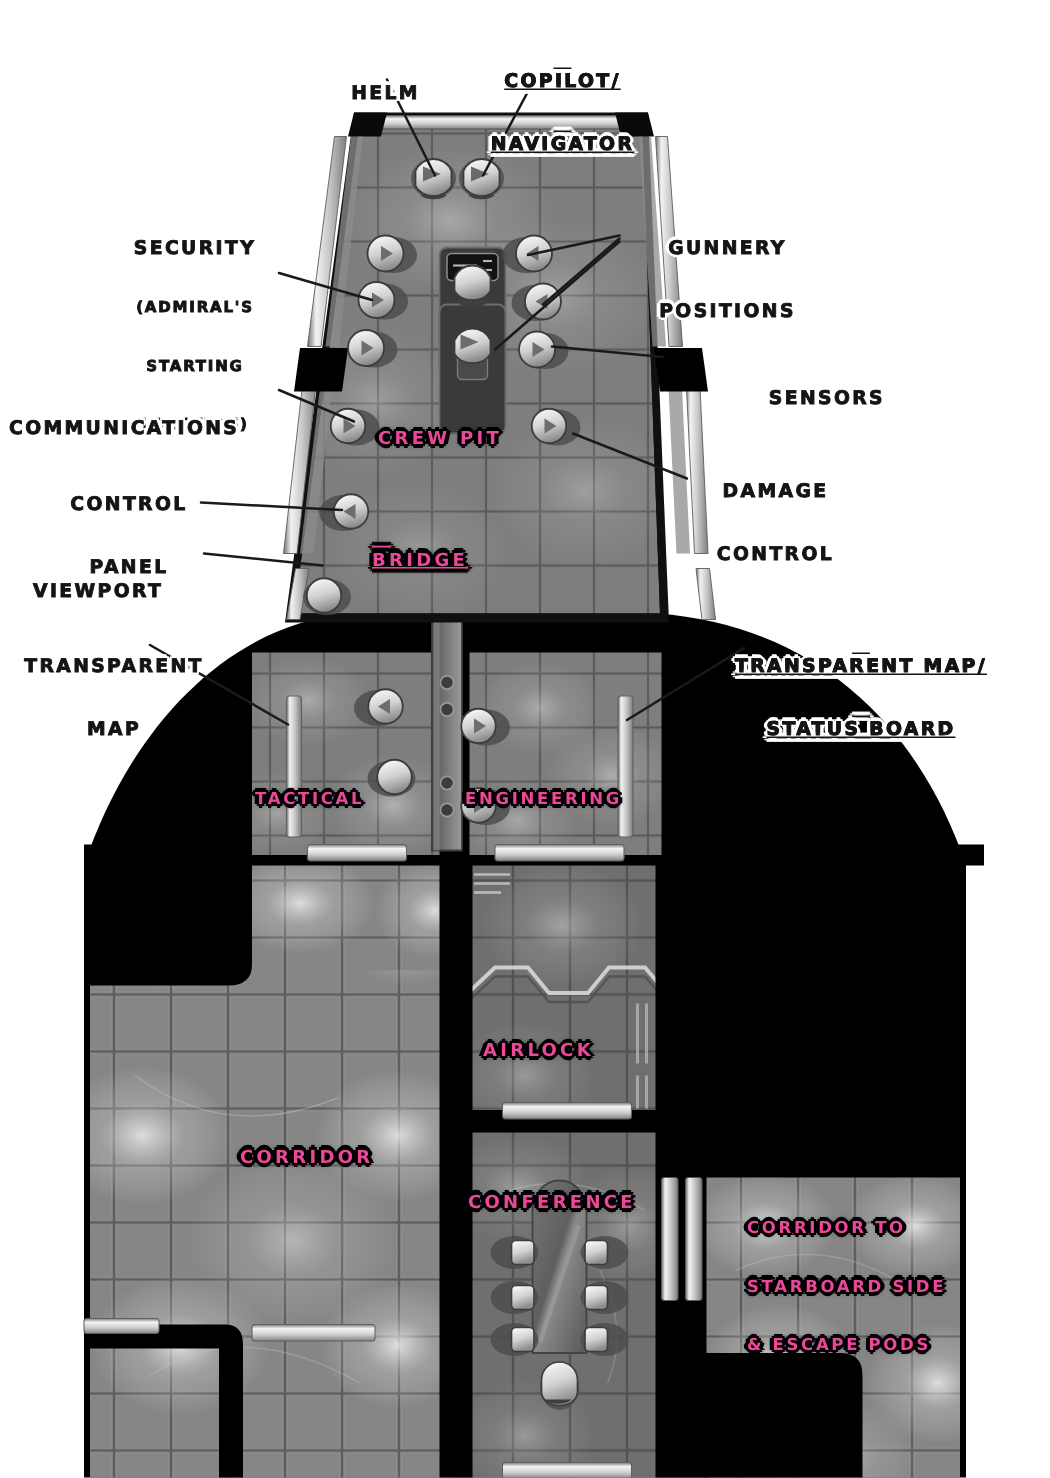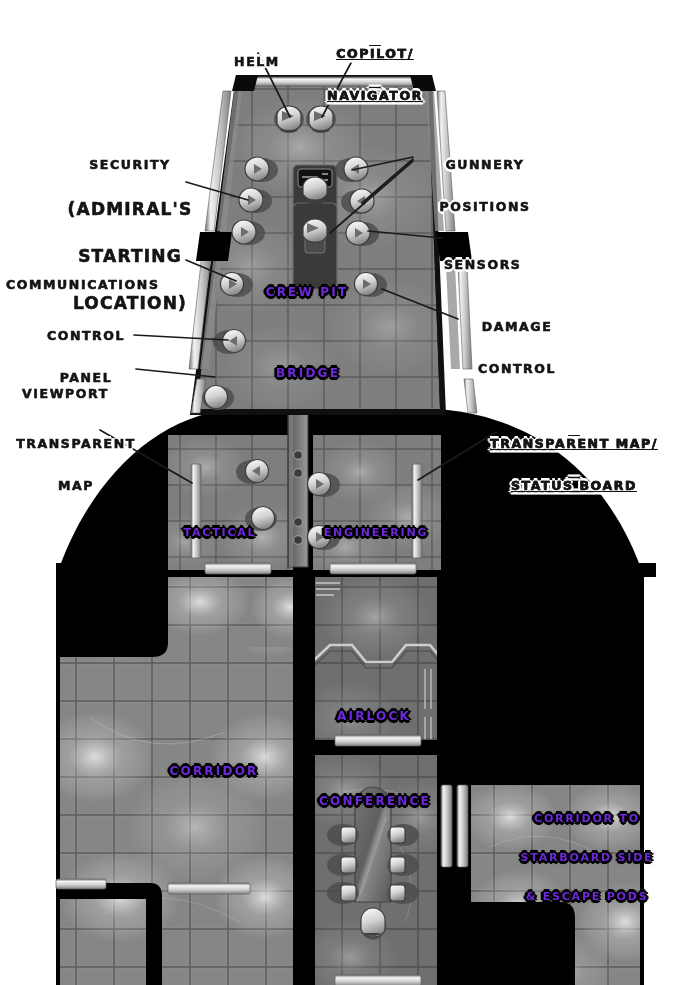--- a/index.html
+++ b/index.html
@@ -20,34 +20,34 @@
     text-transform:uppercase;
     white-space:pre;
     -webkit-text-stroke:0.6px #141414;
     text-shadow:
        2px 0 0 #fff, -2px 0 0 #fff, 0 2px 0 #fff, 0 -2px 0 #fff,
        1.5px 1.5px 0 #fff, -1.5px 1.5px 0 #fff, 1.5px -1.5px 0 #fff, -1.5px -1.5px 0 #fff,
        2.6px 0 0 #fff, -2.6px 0 0 #fff, 0 2.6px 0 #fff, 0 -2.6px 0 #fff;
     pointer-events:none;
   }
   .callout.ctr{text-align:center;}
-  .callout .sub{font-size:17px;letter-spacing:1.2px;}
+  .callout .sub{font-size:10px;letter-spacing:1.2px;}
 
   
   .roomlabel{
     position:absolute;
     font-family:"DejaVu Sans",sans-serif;
     font-weight:700;
     font-size:12px;
     letter-spacing:2.2px;
     line-height:1.18;
-    color:#6d28d9;
+    color:#ec4899;
     text-transform:uppercase;
     white-space:pre;
-    text-align:center;
+    text-align:left;
     text-shadow:
        2px 0 0 #000, -2px 0 0 #000, 0 2px 0 #000, 0 -2px 0 #000,
        1.5px 1.5px 0 #000, -1.5px 1.5px 0 #000, 1.5px -1.5px 0 #000, -1.5px -1.5px 0 #000,
        2.8px 0 0 #000, -2.8px 0 0 #000, 0 2.8px 0 #000, 0 -2.8px 0 #000,
        0 0 4px #000;
     pointer-events:none;
   }
   .roomlabel.sm{font-size:11px;letter-spacing:1.8px;}
 </style>
 </head>
@@ -493,21 +493,21 @@
   <div class="sub">(ADMIRAL'S</div>
   <div class="sub">STARTING</div>
   <div class="sub">LOCATION)</div>
 </div>
 
 <div class="callout ctr" style="left:415px; top:113px; width:140px;">
   <div>GUNNERY</div>
   <div>POSITIONS</div>
 </div>
 
-<div class="callout" style="left:444px; top:213px; width:130px;">
+<div class="callout" style="left:460px; top:213px; width:130px;text-align:right;">
   <div>SENSORS</div>
 </div>
 
 <div class="callout" style="left:6px; top:233px; width:190px;">
   <div>COMMUNICATIONS</div>
 </div>
 
 <div class="callout ctr" style="left:34px; top:284px; width:104px;">
   <div>CONTROL</div>
   <div>PANEL</div>
@@ -529,33 +529,33 @@
 
 <div class="callout ctr" style="left:476px; top:392px; width:196px;text-decoration:underline;">
   <div>TRANSPARENT MAP/</div>
   <div>STATUS BOARD</div>
 </div>
 
 <div class="roomlabel" style="left:252px; top:240px; width:110px;">
   <div>CREW PIT</div>
 </div>
 
-<div class="roomlabel" style="left:258px; top:321px; width:100px;">
+<div class="roomlabel" style="left:248px; top:321px; width:100px;text-decoration:underline;">
   <div>BRIDGE</div>
 </div>
 
 <div class="roomlabel sm" style="left:170px; top:484px; width:100px;">
   <div>TACTICAL</div>
 </div>
 
 <div class="roomlabel sm" style="left:310px; top:484px; width:132px;">
   <div>ENGINEERING</div>
 </div>
 
-<div class="roomlabel" style="left:322px; top:664px; width:104px;">
+<div class="roomlabel" style="left:322px; top:648px; width:104px;">
   <div>AIRLOCK</div>
 </div>
 
 <div class="roomlabel" style="left:160px; top:719px; width:108px;">
   <div>CORRIDOR</div>
 </div>
 
 <div class="roomlabel" style="left:312px; top:749px; width:126px;">
   <div>CONFERENCE</div>
 </div>

